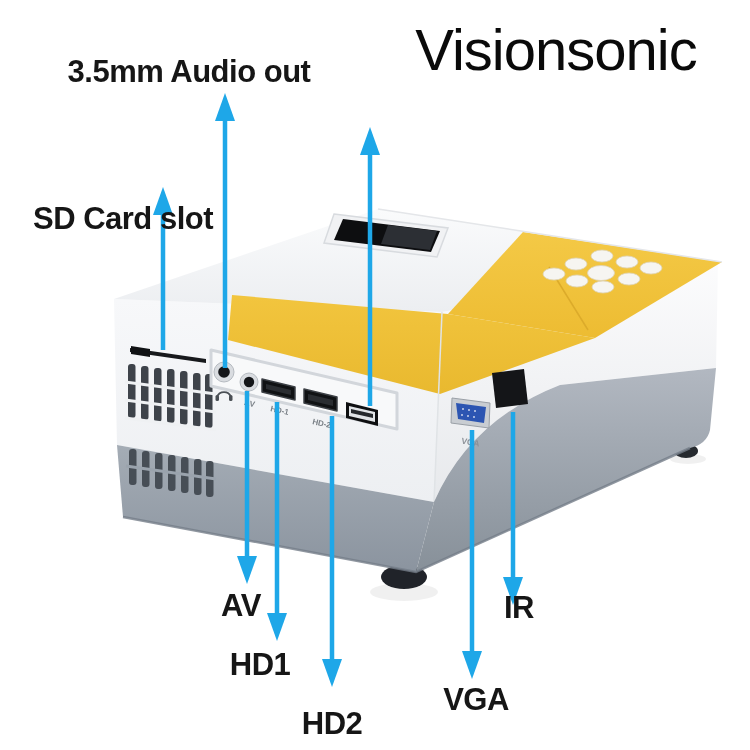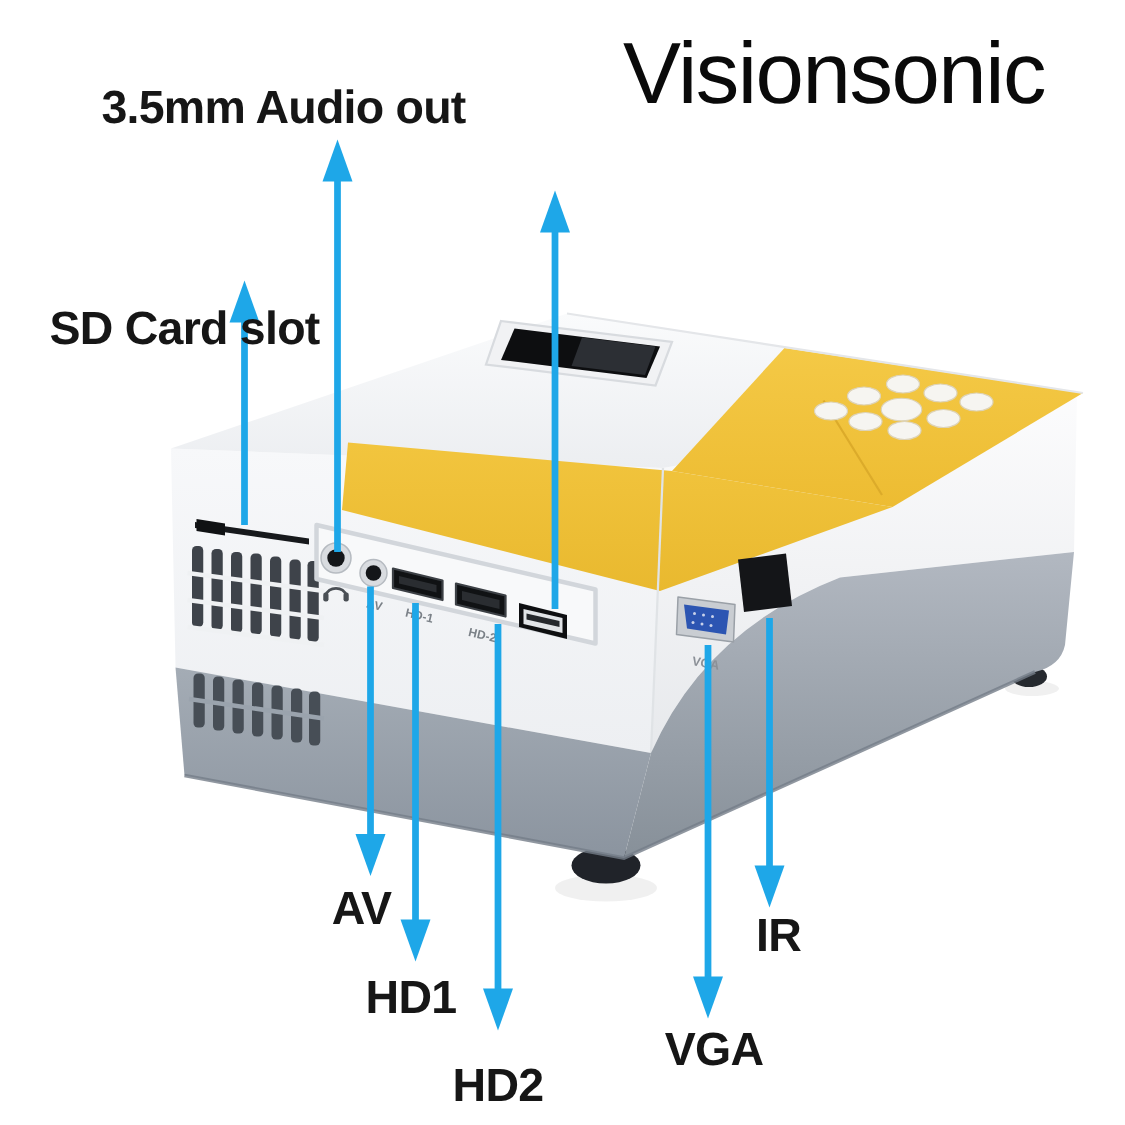--- a/index.html
+++ b/index.html
@@ -13,24 +13,24 @@
     font-size:58px;font-weight:500;color:#0a0a0a;letter-spacing:-1px;white-space:nowrap;
   }
   .ann-label{
     position:absolute;transform:translate(-50%,-50%);
     font-size:31px;font-weight:700;color:#161616;letter-spacing:-0.5px;white-space:nowrap;
   }
   .lbl-audio{left:189px;top:72px;}
   .lbl-sd{left:123px;top:171px;margin-top:48px;}
   .lbl-usb{left:371px;top:110px;}
   .lbl-av{left:241px;top:606px;}
-  .lbl-hd1{left:274px;top:665px;}
+  .lbl-hd1{left:260px;top:665px;}
   .lbl-hd2{left:332px;top:724px;}
   .lbl-vga{left:476px;top:700px;}
-  .lbl-ir{left:519px;top:624px;}
+  .lbl-ir{left:519px;top:608px;}
 </style>
 </head>
 <body>
 
 <div class="canvas">
 
   <svg class="art" width="750" height="750" viewBox="0 0 750 750">
     <defs>
       <linearGradient id="gTop" x1="0" y1="0" x2="0" y2="1">
         <stop offset="0" stop-color="#fafbfc"></stop>

